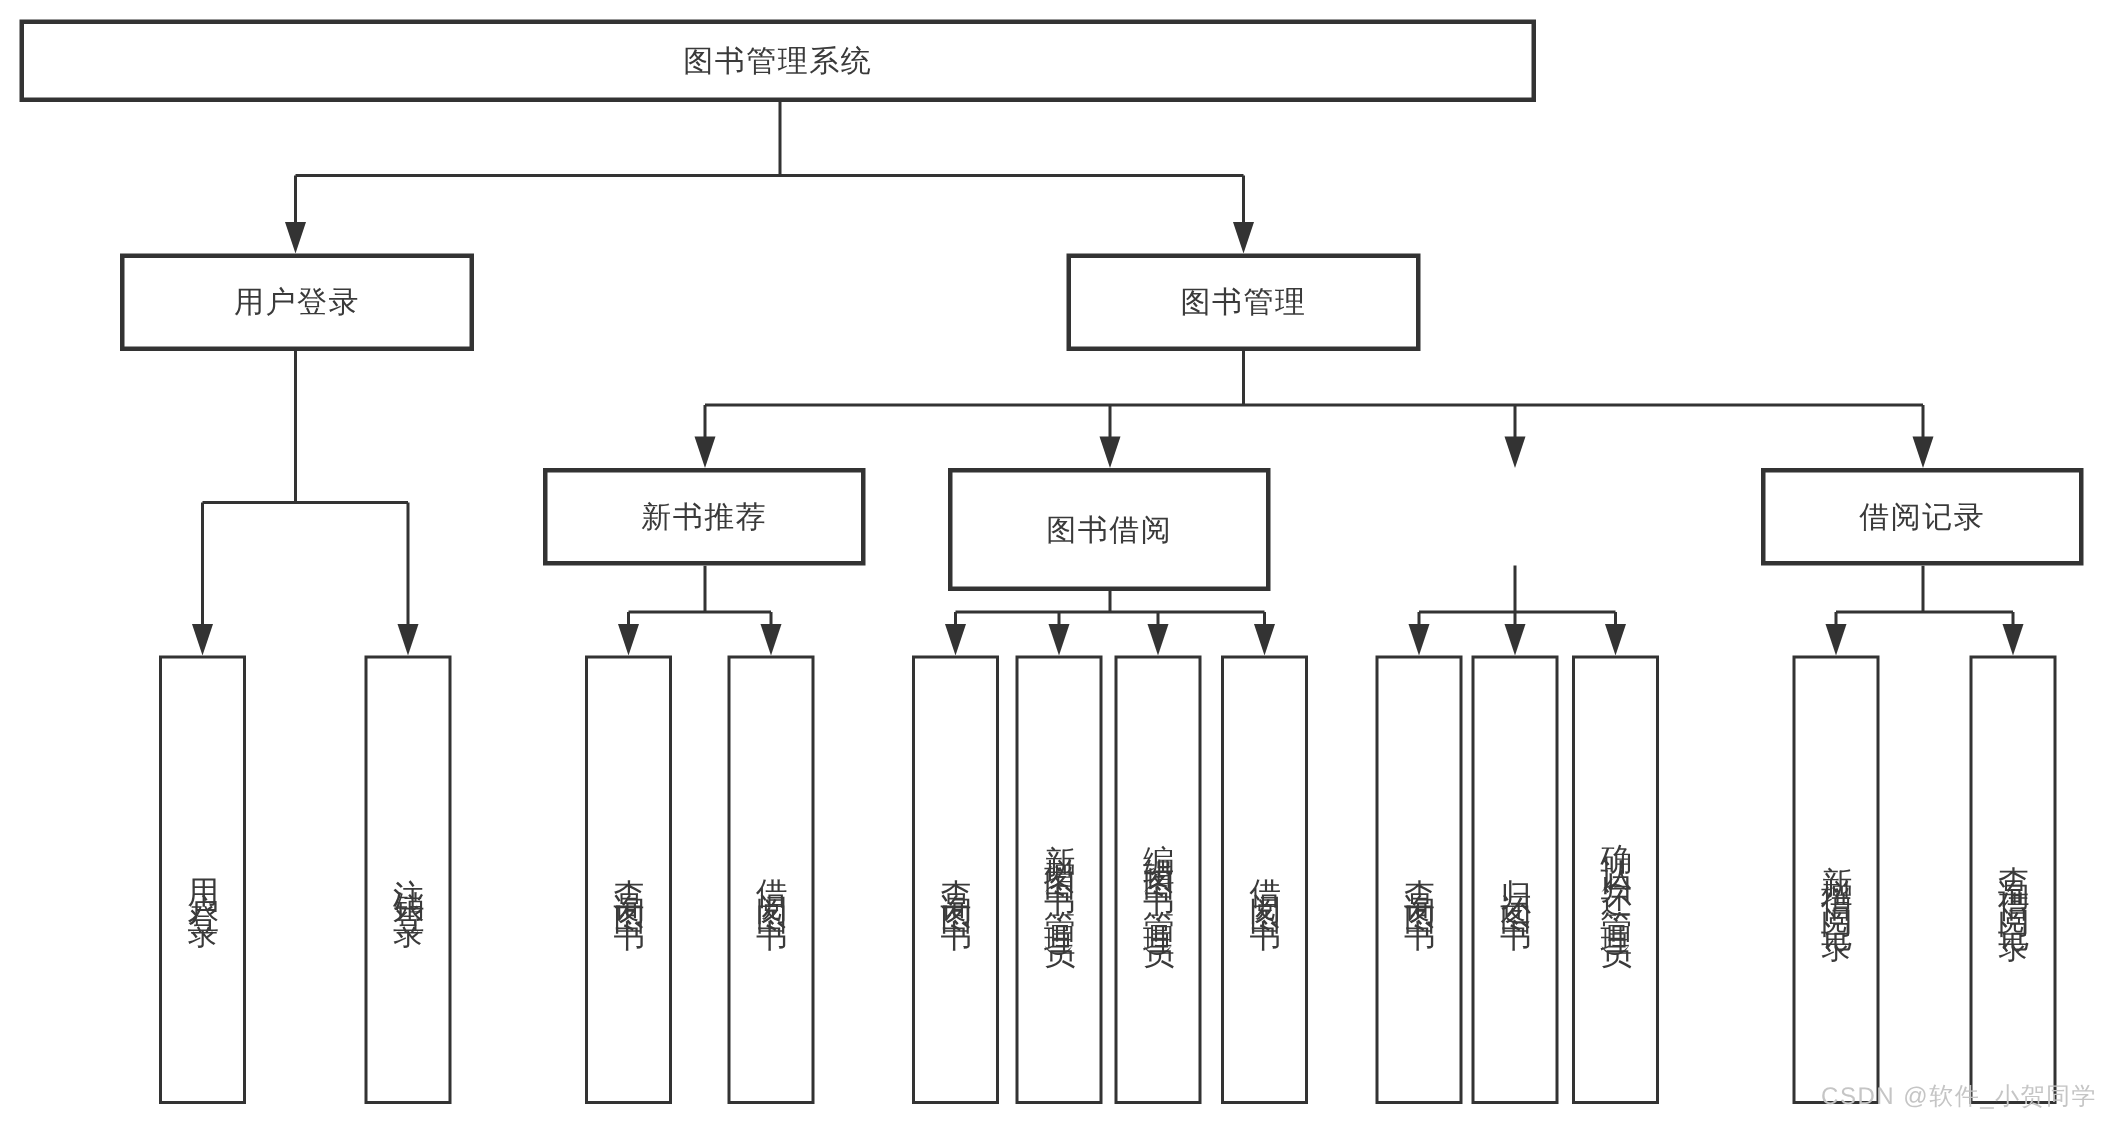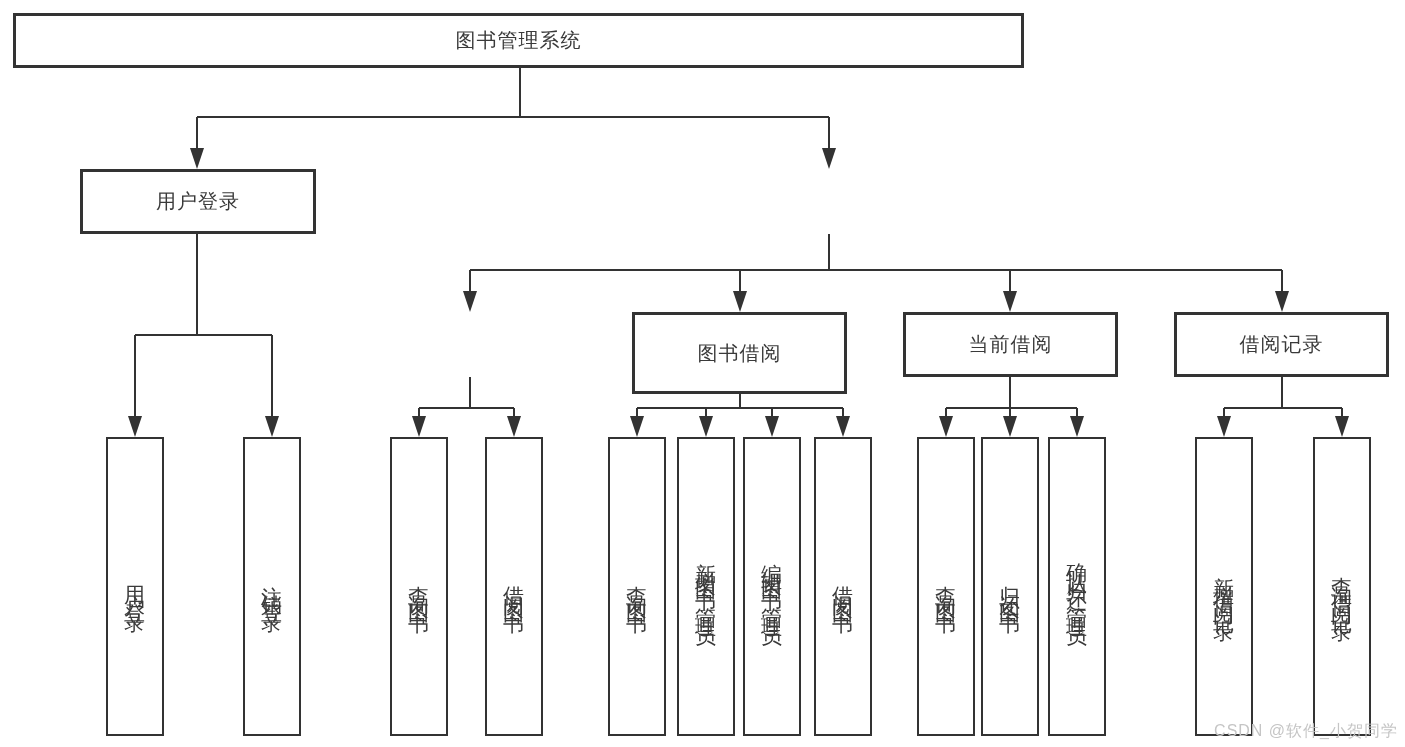--- a/index.html
+++ b/index.html
@@ -88,26 +88,29 @@
     </g>
   </svg>
 
   <div class="node header" style="left:13px;top:13px;width:1011px;height:55px">
     <span class="hlabel">图书管理系统</span>
   </div>
 
   <div class="node header" style="left:80px;top:169px;width:236px;height:65px">
     <span class="hlabel">用户登录</span>
   </div>
+  <div class="node header" style="left:711px;top:169px;width:236px;height:65px">
+    <span class="hlabel">图书管理</span>
+  </div>
 
+  <div class="node header" style="left:362px;top:312px;width:215px;height:65px">
+    <span class="hlabel">新书推荐</span>
+  </div>
   <div class="node header" style="left:632px;top:312px;width:215px;height:82px">
     <span class="hlabel">图书借阅</span>
-  </div>
-  <div class="node header" style="left:903px;top:312px;width:215px;height:65px">
-    <span class="hlabel">当前借阅</span>
   </div>
   <div class="node header" style="left:1174px;top:312px;width:215px;height:65px">
     <span class="hlabel">借阅记录</span>
   </div>
 
   <div class="node leaf" style="left:106px;top:437px;width:58px;height:299px">
     <span class="vtext">用户登录</span>
   </div>
   <div class="node leaf" style="left:243px;top:437px;width:58px;height:299px">
     <span class="vtext">注销登录</span>

